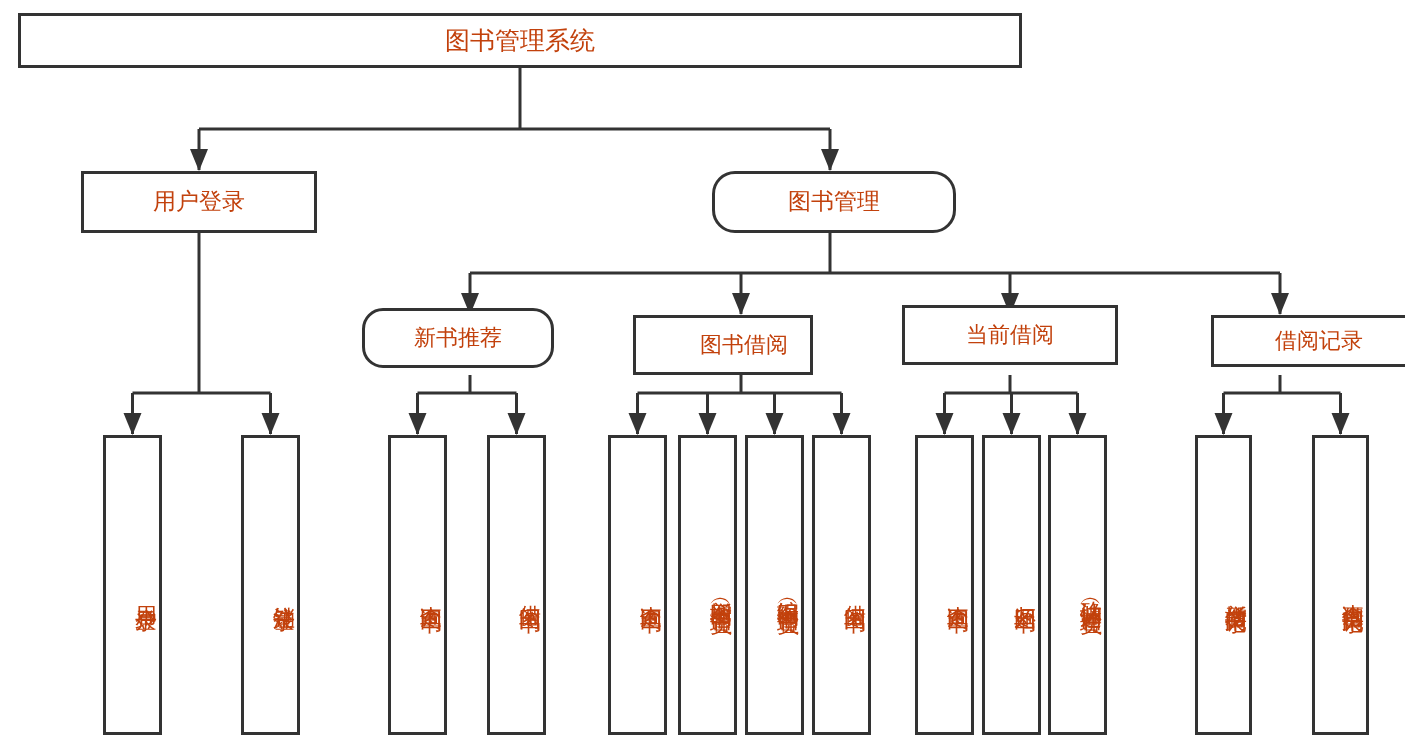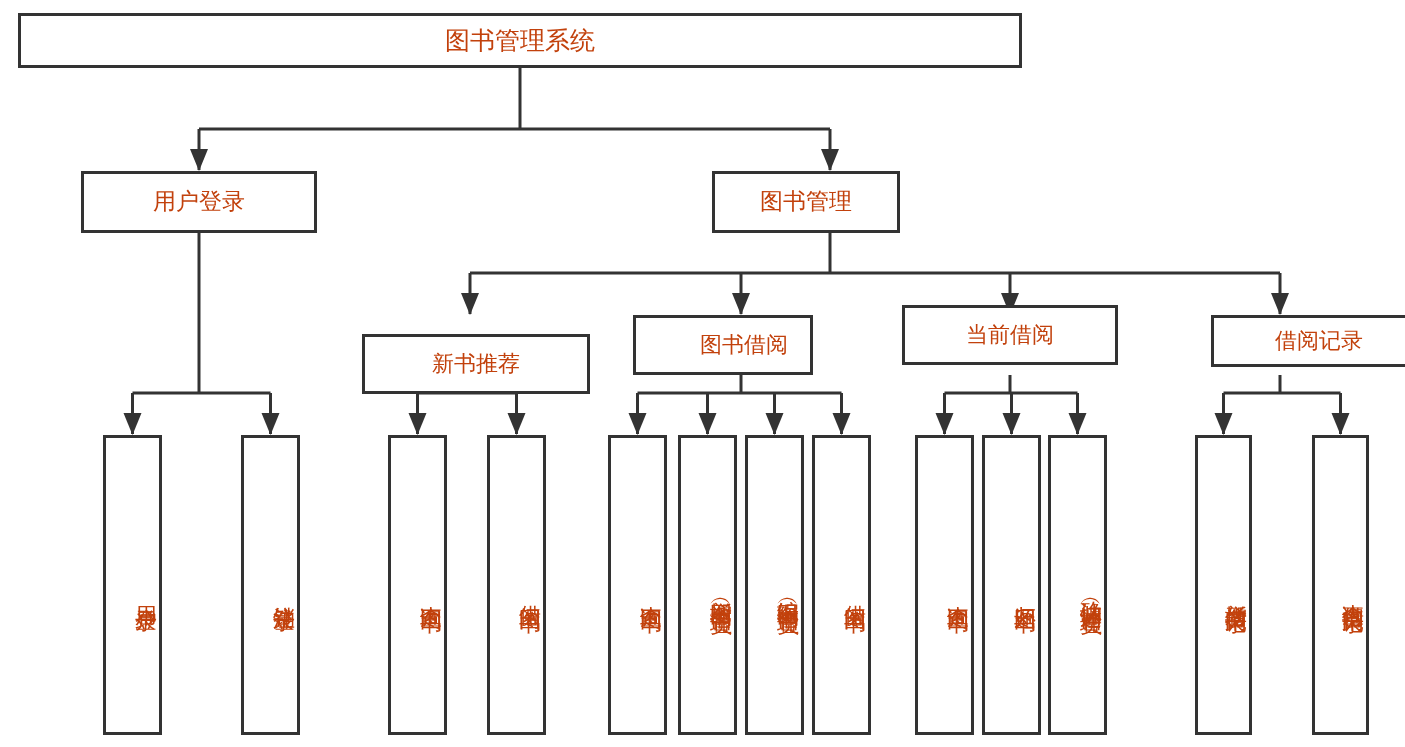--- a/index.html
+++ b/index.html
@@ -129,24 +129,24 @@
       <line x1="1340.5" y1="393" x2="1340.5" y2="434" stroke="#333333" stroke-width="3"></line>
       <polygon points="1331.5,413 1349.5,413 1340.5,435" fill="#333333"></polygon>
     </svg>
   <div id="node-layer">
       <div class="node level-0" style="left: 18px; top: 13px; width: 1004px; height: 55px;">
         <span class="node-text">图书管理系统</span>
       </div>
       <div class="node level-1" style="left: 81px; top: 171px; width: 236px; height: 62px;">
         <span class="node-text">用户登录</span>
       </div>
-      <div class="node level-1" style="left: 712px; top: 171px; width: 188px; height: 62px;">
+      <div class="node level-1" style="left: 712px; top: 171px; width: 244px; height: 62px; border-radius: 23px;">
         <span class="node-text">图书管理</span>
       </div>
-      <div class="node level-2" style="left: 362px; top: 334px; width: 228px; height: 60px;">
+      <div class="node level-2" style="left: 362px; top: 308px; width: 192px; height: 60px; border-radius: 21px;">
         <span class="node-text">新书推荐</span>
       </div>
       <div class="node level-2" style="left: 633px; top: 315px; width: 180px; height: 60px; padding-left: 42px;">
         <span class="node-text">图书借阅</span>
       </div>
       <div class="node level-2" style="left: 902px; top: 305px; width: 216px; height: 60px;">
         <span class="node-text">当前借阅</span>
       </div>
       <div class="node level-2" style="left: 1172px; top: 315px; width: 216px; height: 52px; margin-left: 39px;">
         <span class="node-text">借阅记录</span>

